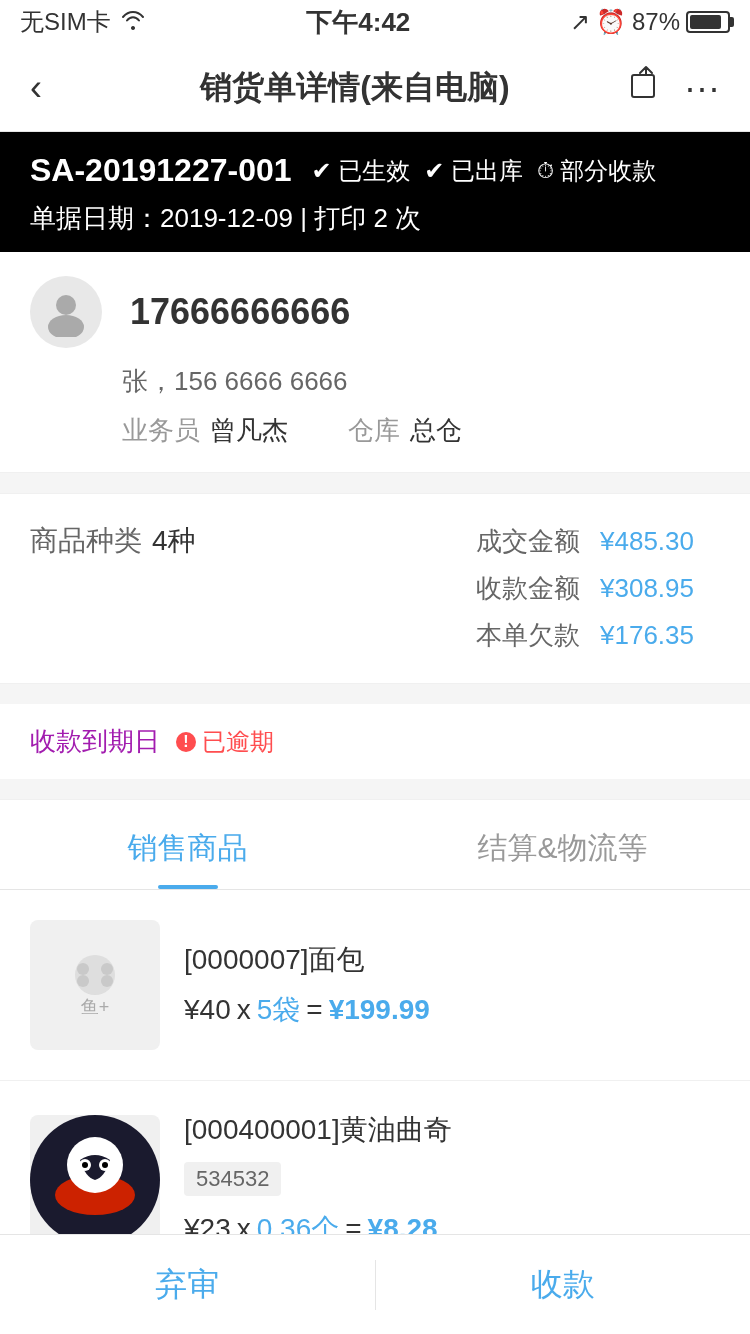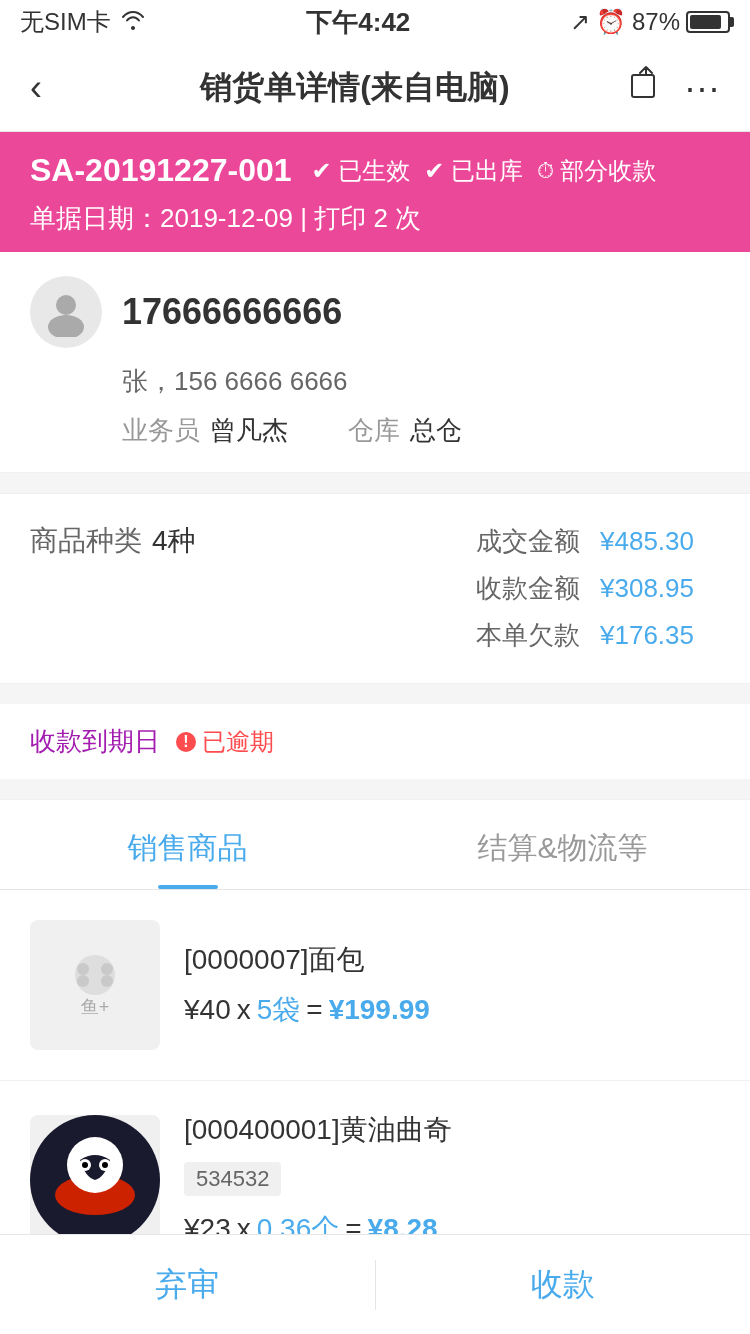--- a/index.html
+++ b/index.html
@@ -85,21 +85,21 @@
       justify-content: flex-end;
     }
     .nav-action-btn {
       font-size: 36px;
       color: #333;
       cursor: pointer;
     }
 
     
     .header-banner {
-      background: #ec4899;
+      background: #000000;
       padding: 20px 30px 16px;
     }
     .banner-row1 {
       display: flex;
       align-items: center;
       gap: 20px;
       margin-bottom: 12px;
     }
     .order-id {
       font-size: 32px;
@@ -127,21 +127,21 @@
     
     .customer-section {
       background: #fff;
       padding: 24px 30px;
       margin-top: 0;
       border-bottom: 1px solid #f0f0f0;
     }
     .customer-row {
       display: flex;
       align-items: center;
-      gap: 20px;
+      gap: 28px;
       margin-bottom: 16px;
     }
     .avatar {
       width: 72px;
       height: 72px;
       border-radius: 50%;
       background: #e8e8e8;
       display: flex;
       align-items: center;
       justify-content: center;

